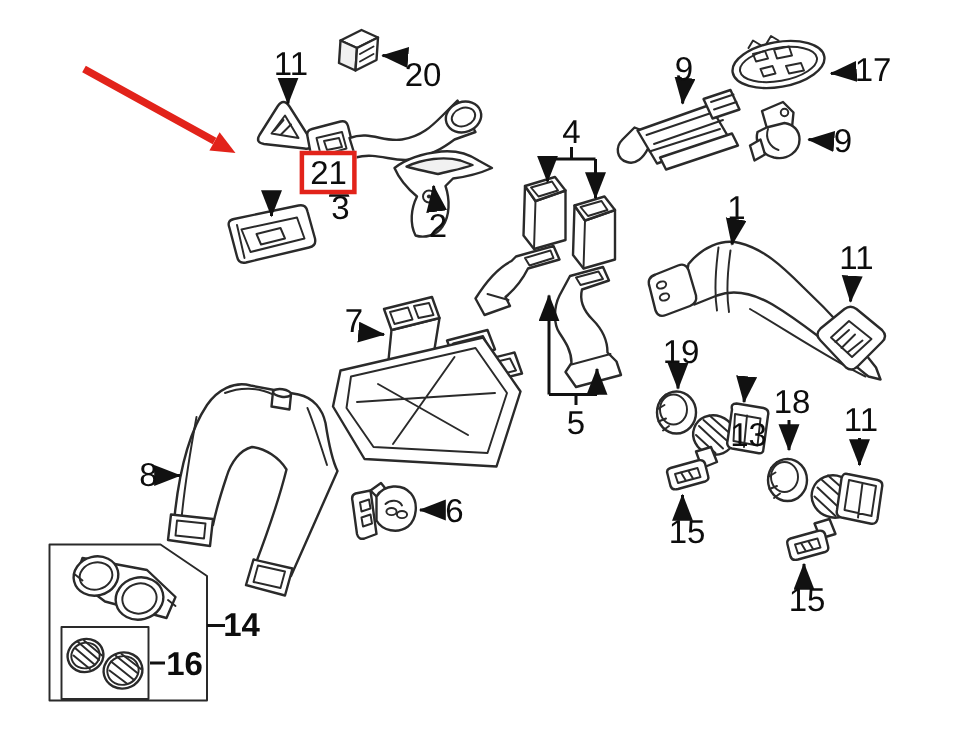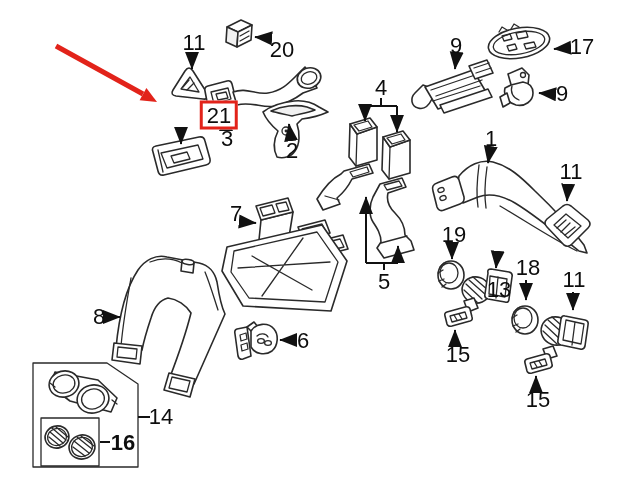--- a/index.html
+++ b/index.html
@@ -288,16 +288,16 @@
   <div class="callout" style="left:236px;top:214px;">7</div>
   <div class="callout" style="left:384px;top:282px;">5</div>
   <div class="callout" style="left:454px;top:235px;">19</div>
   <div class="callout" style="left:499px;top:246px;margin-top:44px;">13</div>
   <div class="callout" style="left:528px;top:268px;">18</div>
   <div class="callout" style="left:574px;top:280px;">11</div>
   <div class="callout" style="left:458px;top:355px;">15</div>
   <div class="callout" style="left:538px;top:400px;">15</div>
   <div class="callout" style="left:303px;top:341px;">6</div>
   <div class="callout" style="left:99px;top:317px;">8</div>
-  <div class="callout" style="left:161px;top:417px;">14</div>
+  <div class="callout" style="left:161px;top:417px;font-weight:bold;">14</div>
   <div class="callout" style="left:123px;top:443px;font-weight:bold;">16</div>
 
 </div>
 
 </body></html>

